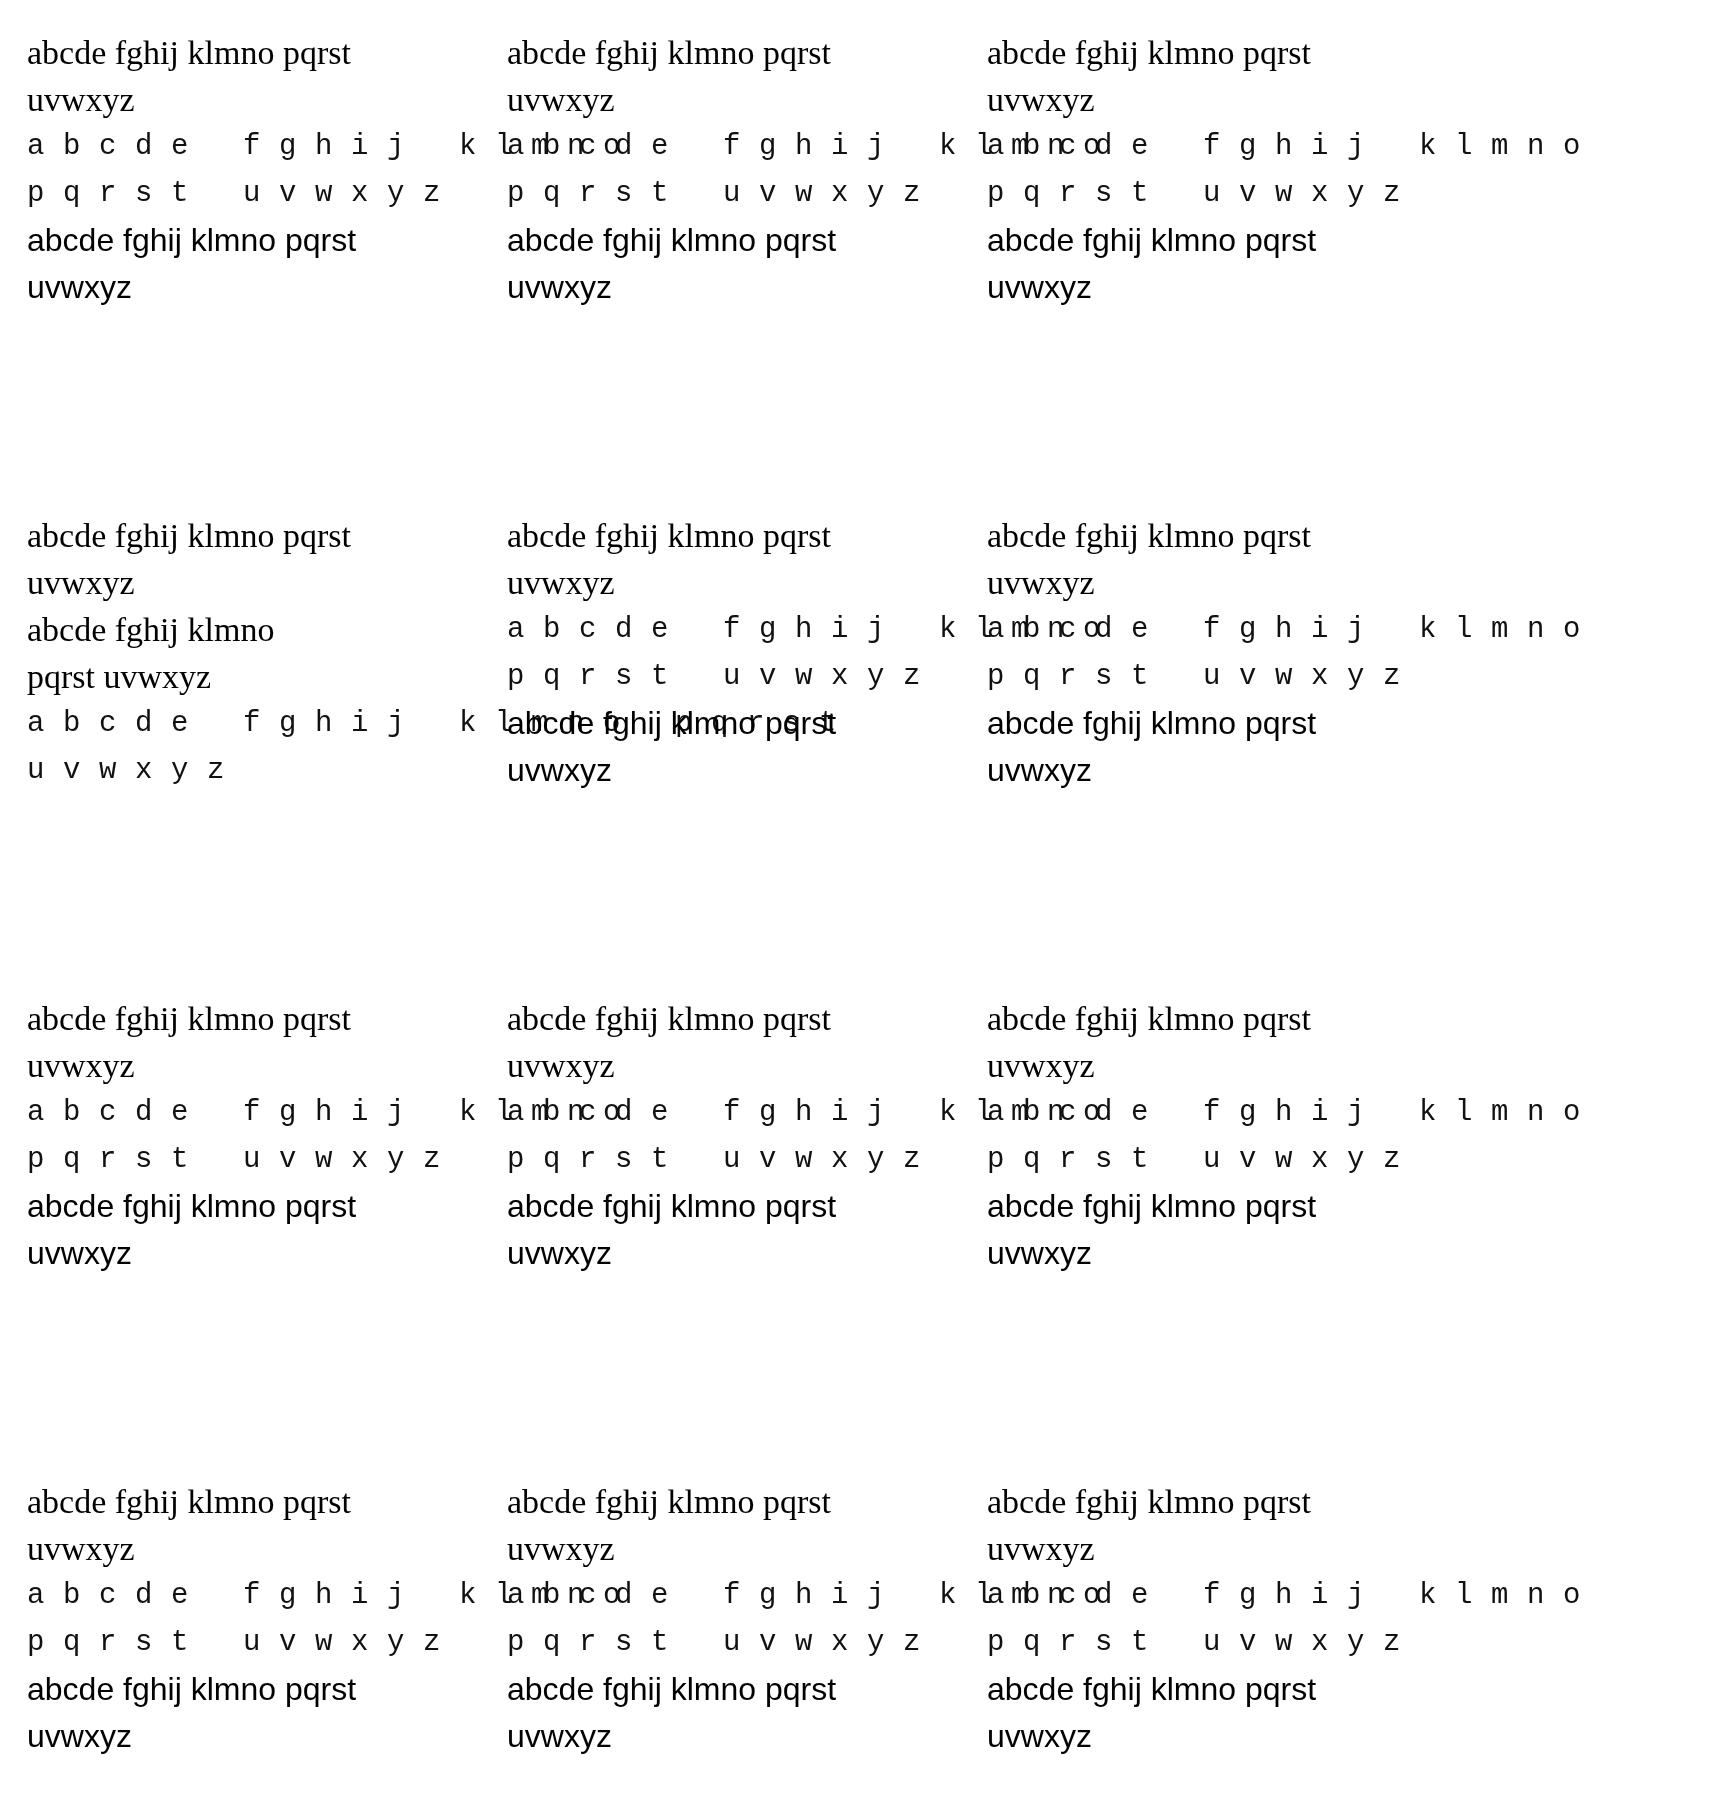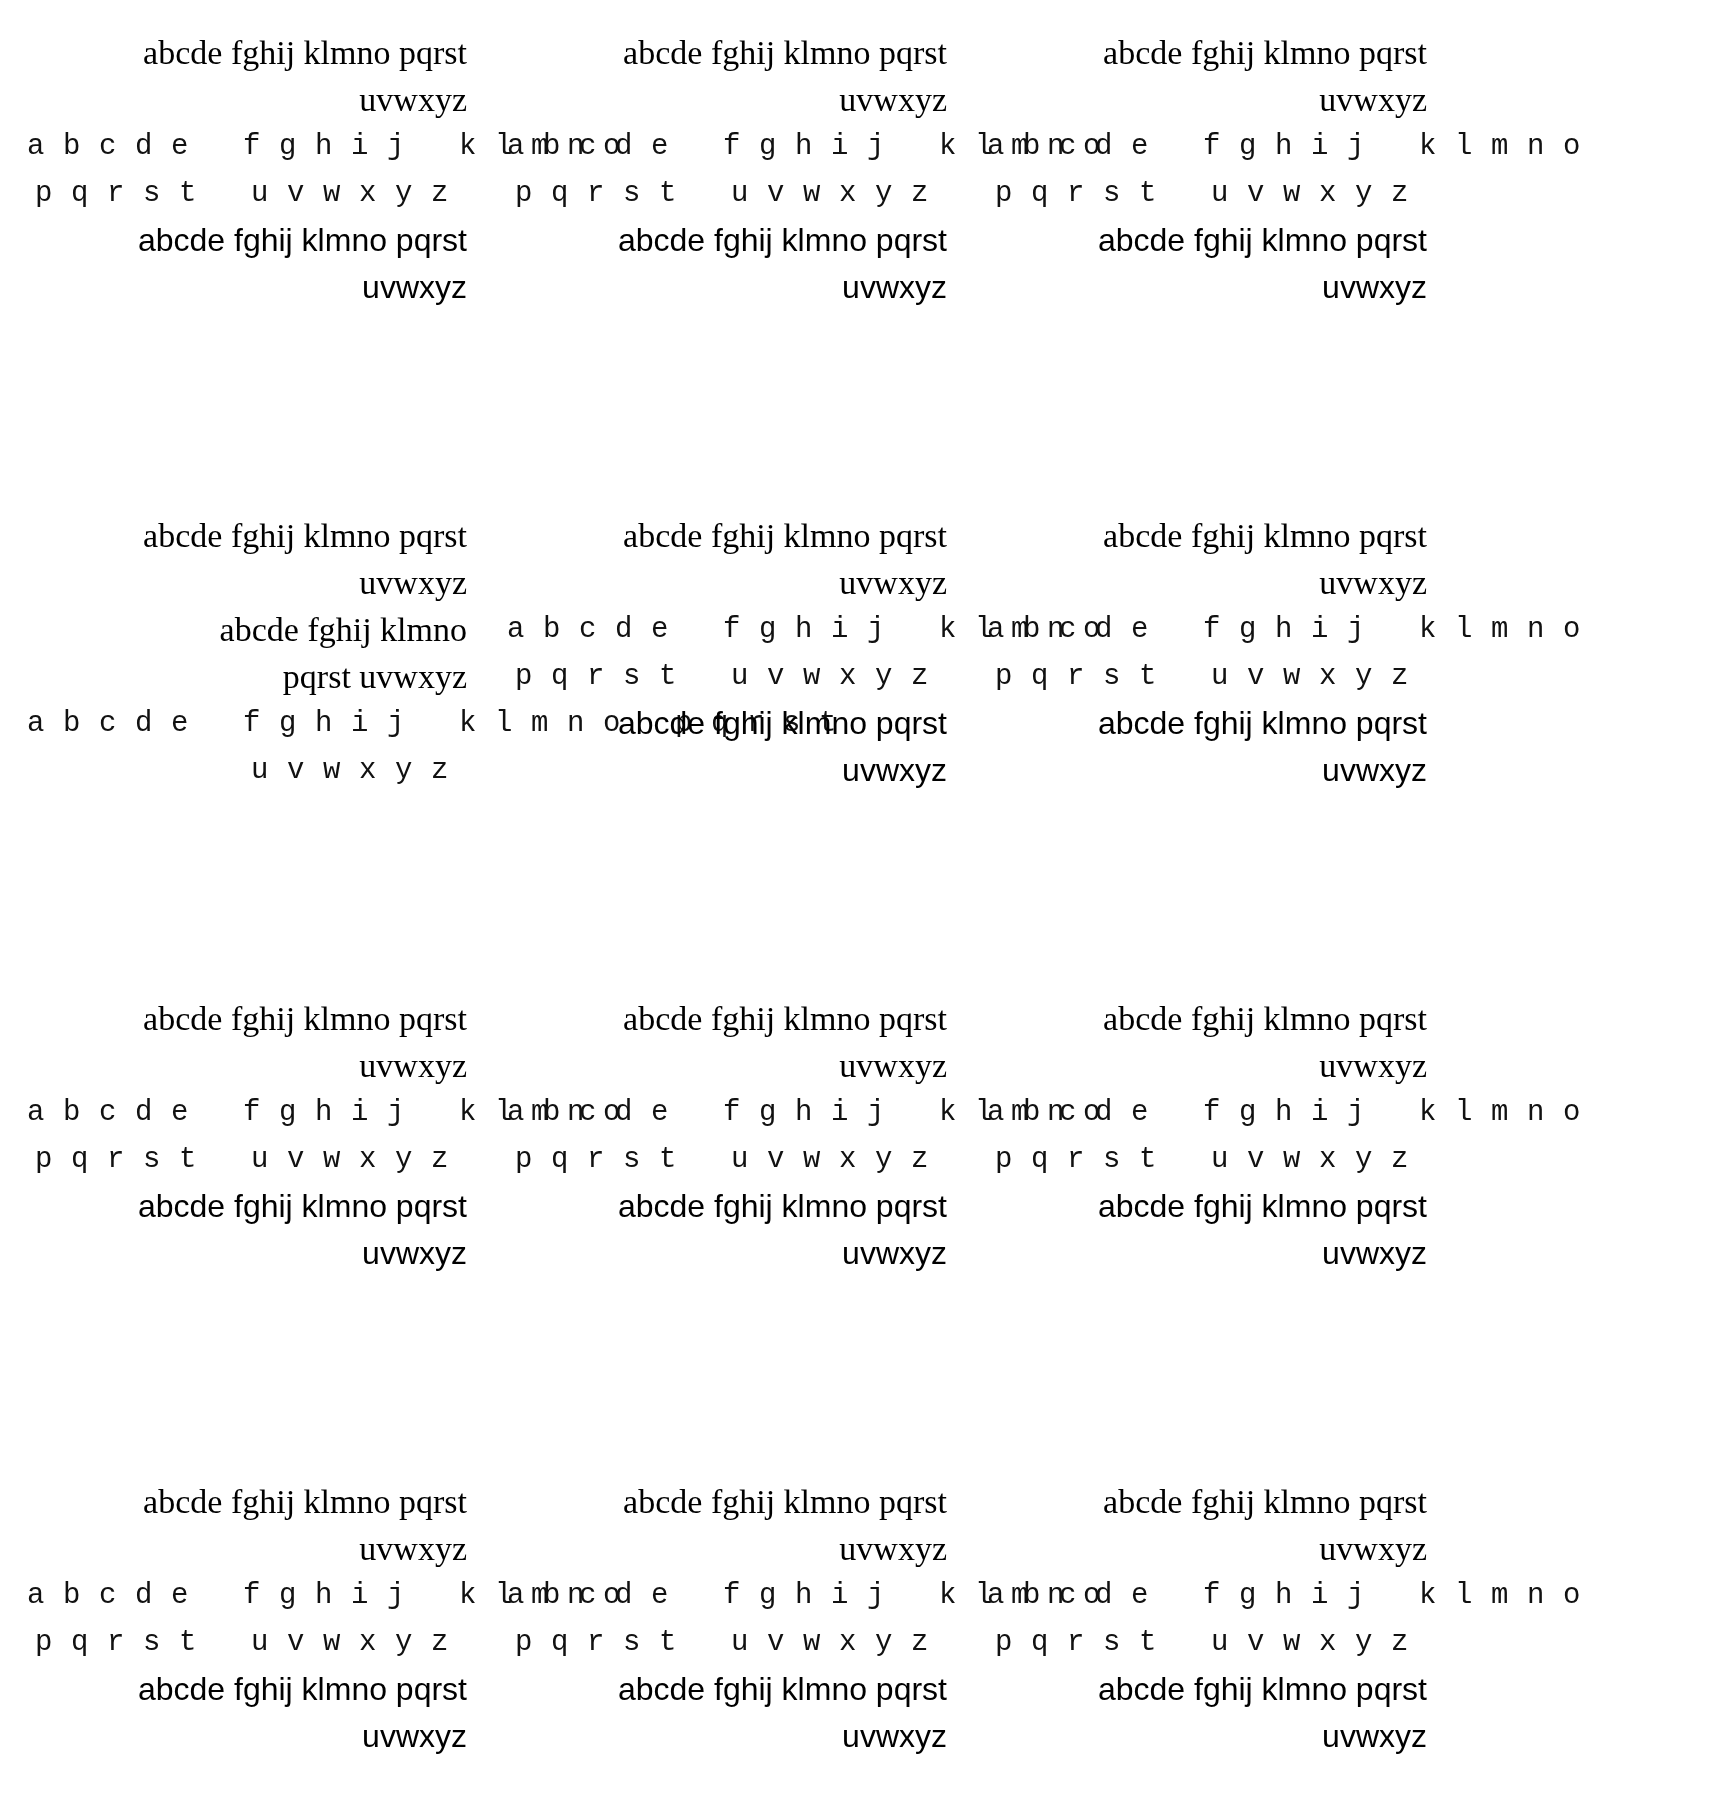--- a/index.html
+++ b/index.html
@@ -13,21 +13,20 @@
     position: relative;
     overflow: hidden;
     color: #000000;
   }
   .grid {
     position: absolute;
     left: 0;
     top: 0;
     width: 1719px;
     height: 1624px;
-    text-align: right;
   }
   .cell {
     position: absolute;
     width: 440px;
     overflow: visible;
   }
   .line {
     display: block;
     height: 47px;
     line-height: 47px;

